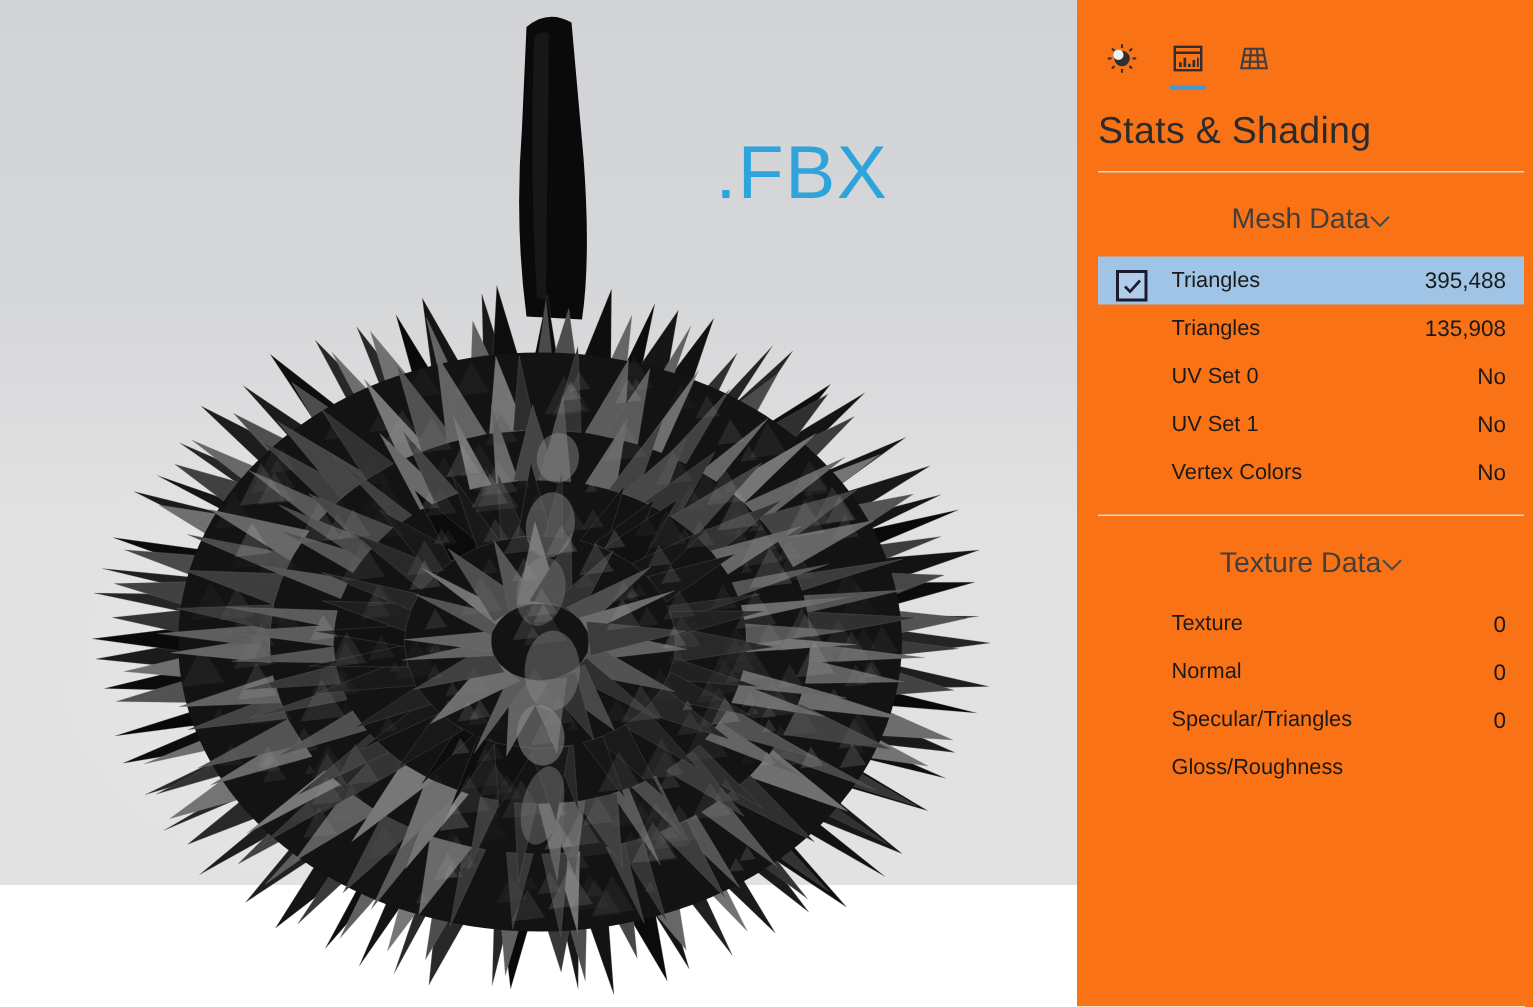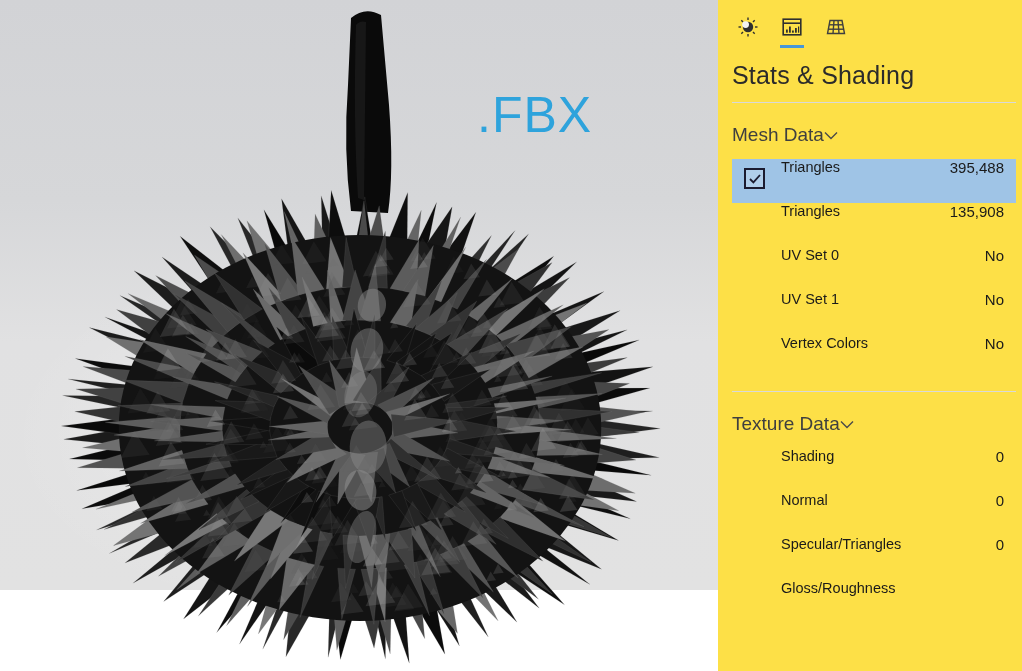--- a/index.html
+++ b/index.html
@@ -21,48 +21,48 @@
   .fbx-label{
     position:absolute;left:477px;top:86px;
     font-size:50px;font-weight:400;letter-spacing:1px;
     color:var(--fbx-color,#2ea3dc);
     user-select:none;
   }
 
   
   .sidebar{
     box-sizing:border-box;width:304px;height:671px;flex:0 0 304px;
-    background:#fde047;padding:0 6px 0 14px;overflow:hidden;
+    background:#f97316;padding:12px 6px 0 14px;overflow:hidden;
   }
   .tabs{display:flex;gap:12px;padding-top:12px;}
   .tab{
     position:relative;width:32px;height:30px;border:none;background:transparent;
     display:flex;align-items:center;justify-content:center;cursor:pointer;padding:0;
   }
   .tab.active::after{
     content:"";position:absolute;left:4px;right:4px;bottom:-6px;height:3px;
     background:var(--underline,#4697d8);
   }
   .panel-title{
     margin:19px 0 0;font-size:25px;font-weight:400;color:#2b2b2b;letter-spacing:0.2px;
   }
   .deselect{
     display:block;margin-top:17px;width:100%;height:31px;border:none;
     background:var(--accent,#0f7fd7);color:#fff;font-size:15px;
     font-family:"Liberation Sans",sans-serif;cursor:pointer;
   }
   hr.div{border:none;border-top:1px solid #d9d9d9;margin:12px 0 0;}
   .section-header{
-    display:flex;justify-content:flex-start;align-items:center;
+    display:flex;justify-content:center;align-items:center;
     margin-top:14px;height:36px;cursor:pointer;
   }
   .section-title{font-size:19px;color:#3f3f3f;}
   .rows{margin-top:6px;}
   .row{
-    position:relative;display:flex;align-items:flex-start;height:44px;
+    position:relative;display:flex;align-items:center;height:32px;
     padding-left:49px;padding-right:12px;box-sizing:border-box;gap:27px;
   }
   .row.hl{background:var(--highlight,#9fc4e6);}
   .checkbox{
     position:absolute;left:12px;top:9px;width:17px;height:17px;
     border:2px solid #1b1b2f;background:rgba(255,255,255,0.18);
     display:flex;align-items:center;justify-content:center;cursor:pointer;
   }
   .row-label{font-size:14.5px;color:#1a1a1a;}
   .row-value{margin-left:auto;font-size:15px;color:#1a1a1a;}
@@ -731,21 +731,21 @@
   <div class="section">
     <hr class="div">
     <div class="section-header">
       <span class="section-title">Texture Data</span>
       <svg class="chevron" width="14" height="9" viewBox="0 0 14 9">
         <polyline points="1,1.5 7,7.5 13,1.5" fill="none" stroke="#4a4a4a" stroke-width="1.4"></polyline>
       </svg>
     </div>
     <div class="rows">
   <div class="row">
-    <span class="row-label">Shading</span>
+    <span class="row-label">Texture</span>
     <span class="row-value">0</span>
   </div>
 
   <div class="row">
     <span class="row-label">Normal</span>
     <span class="row-value">0</span>
   </div>
 
   <div class="row">
     <span class="row-label">Specular/Triangles</span>

